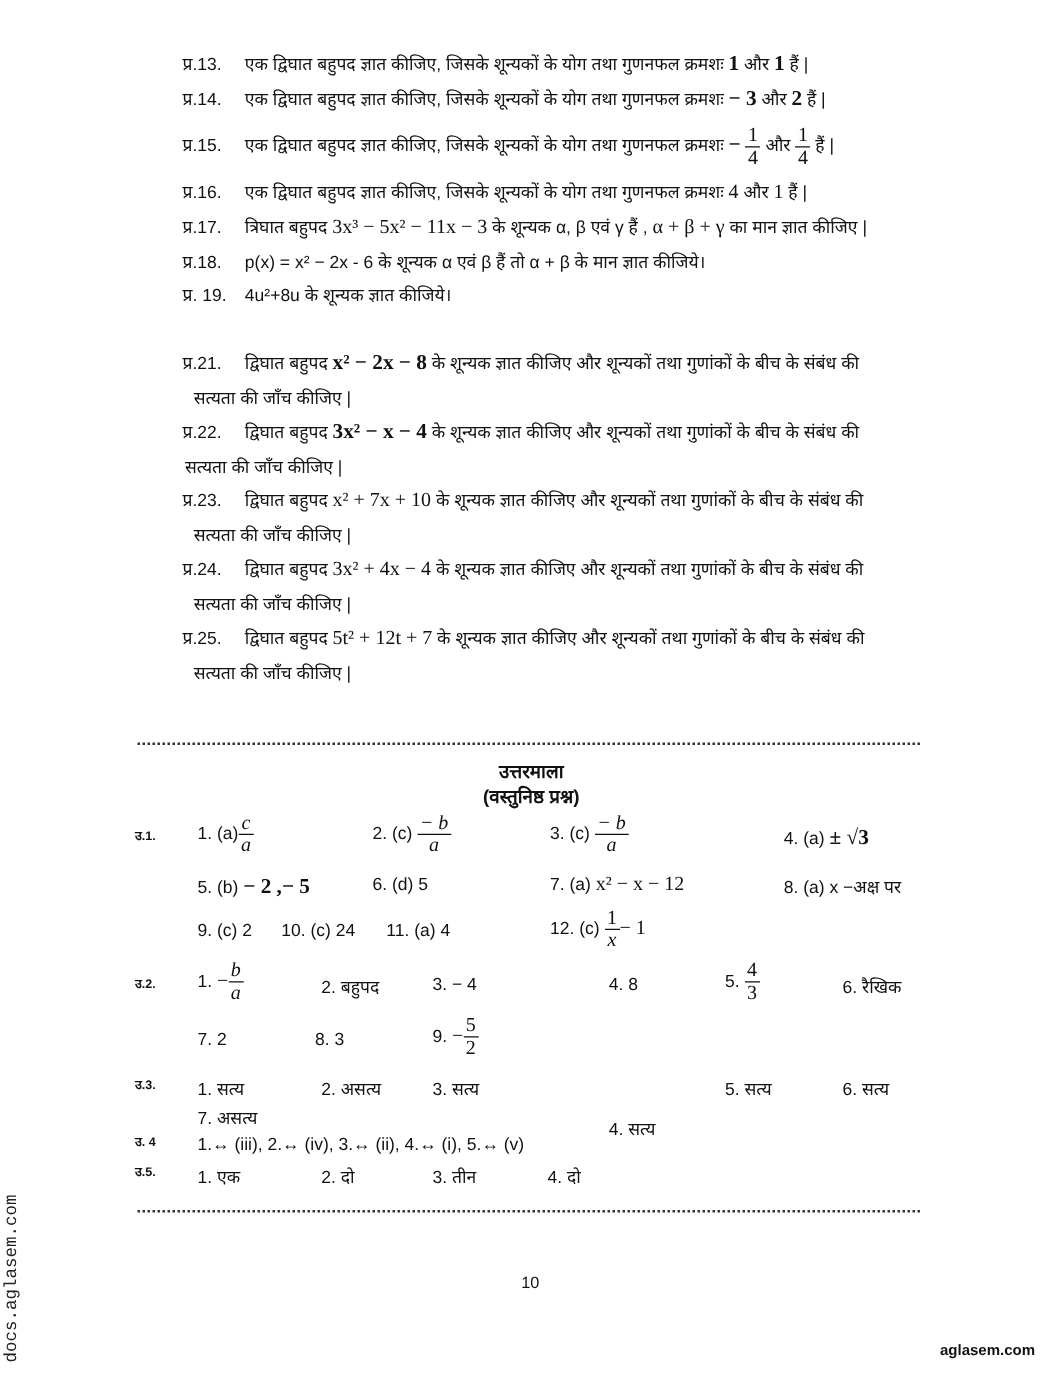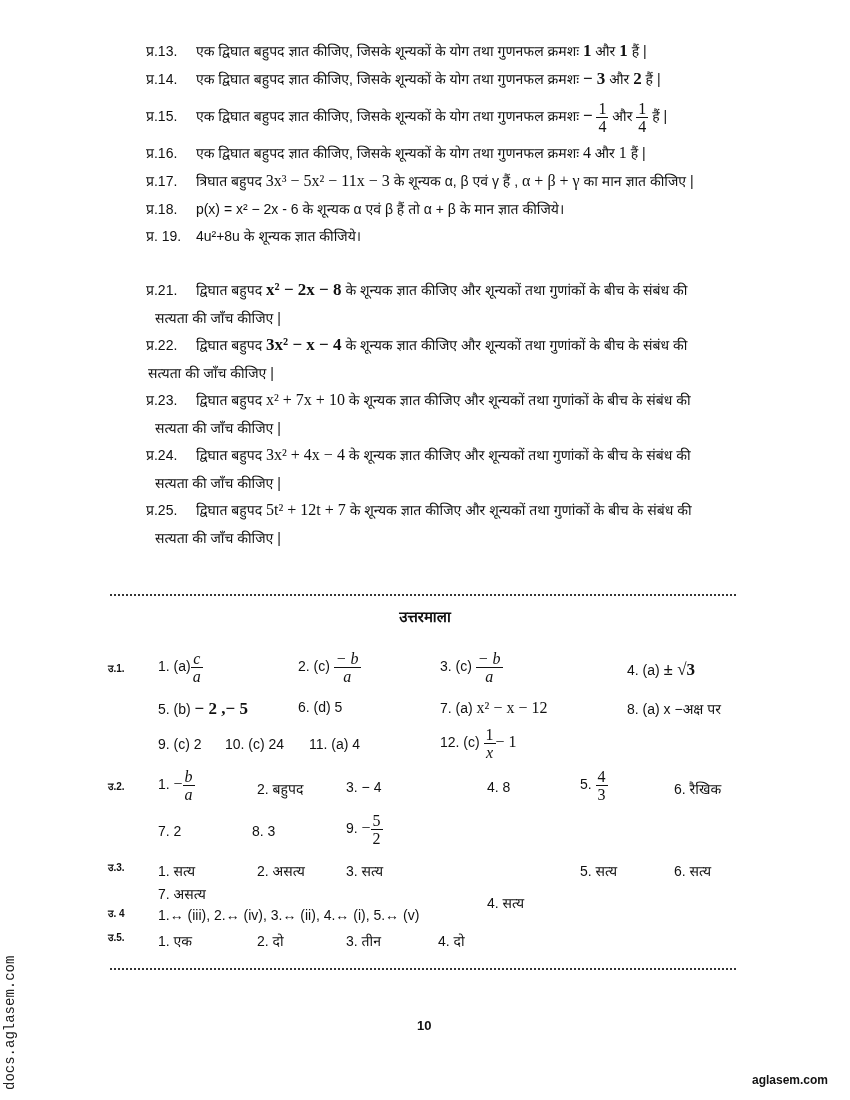--- a/index.html
+++ b/index.html
@@ -12,21 +12,21 @@
   .mb { font-family: "Liberation Serif", "DejaVu Serif", serif; font-weight: bold; font-size: 17px; }
   .frac { display: inline-block; vertical-align: middle; text-align: center; font-family: "Liberation Serif", "DejaVu Serif", serif; font-size: 16px; line-height: 17px; }
   .frac .n { display: block; border-bottom: 1px solid #111; padding: 0 2px; }
   .frac .d { display: block; padding: 0 2px; }
   .frac.it .n, .frac.it .d { font-style: italic; }
   .dots { position: absolute; left: 110px; width: 626px; border-bottom: 2px dotted #333; height: 0; }
   .heading { position: absolute; left: 0; width: 850px; text-align: center; font-weight: bold; font-size: 15px; }
   .ans-label { position: absolute; left: 108px; font-weight: bold; font-size: 10px; }
   .ans { position: absolute; font-size: 14px; white-space: nowrap; }
   .watermark-side { position: absolute; left: 2px; top: 1090px; transform: rotate(-90deg); transform-origin: left top; font-family: "Liberation Mono", "DejaVu Sans Mono", monospace; font-size: 14px; color: #222; white-space: nowrap; }
-  .page-number { position: absolute; left: 417px; top: 1018px; font-weight: bold; font-size: 13px; }
+  .page-number { position: absolute; left: 417px; top: 1018px; font-weight: normal; font-size: 13px; }
   .brand { position: absolute; left: 752px; top: 1073px; font-weight: bold; font-size: 12px; }
 </style>
 </head>
 <body>
 
 <div class="page">
 
   <div class="q" style="top:42px">
     <span class="num">प्र.13.</span>
     <span>एक द्विघात बहुपद ज्ञात कीजिए, जिसके शून्यकों के योग तथा गुणनफल क्रमशः</span>
@@ -121,20 +121,21 @@
     <span>द्विघात बहुपद</span>
     <span class="math">5t² + 12t + 7</span>
     <span>के शून्यक ज्ञात कीजिए और शून्यकों तथा गुणांकों के बीच के संबंध की</span>
   </div>
   <div class="cont" style="top:529px">सत्यता की जाँच कीजिए |</div>
 
 
   <div class="dots" style="top:594px"></div>
 
   <div class="heading" style="top:606px">उत्तरमाला</div>
+  <div class="heading" style="top:626px">(वस्तुनिष्ठ प्रश्न)</div>
 
   <div class="ans-label" style="top:661px">उ.1.</div>
   <div class="ans" style="left:158px; top:650px">
     <span>1.</span>
     <span>(a)</span><span class="frac it"><span class="n">c</span><span class="d">a</span></span>
   </div>
   <div class="ans" style="left:298px; top:650px">
     <span>2.</span>
     <span>(c)</span>
     <span class="frac it"><span class="n">− b</span><span class="d">a</span></span>

